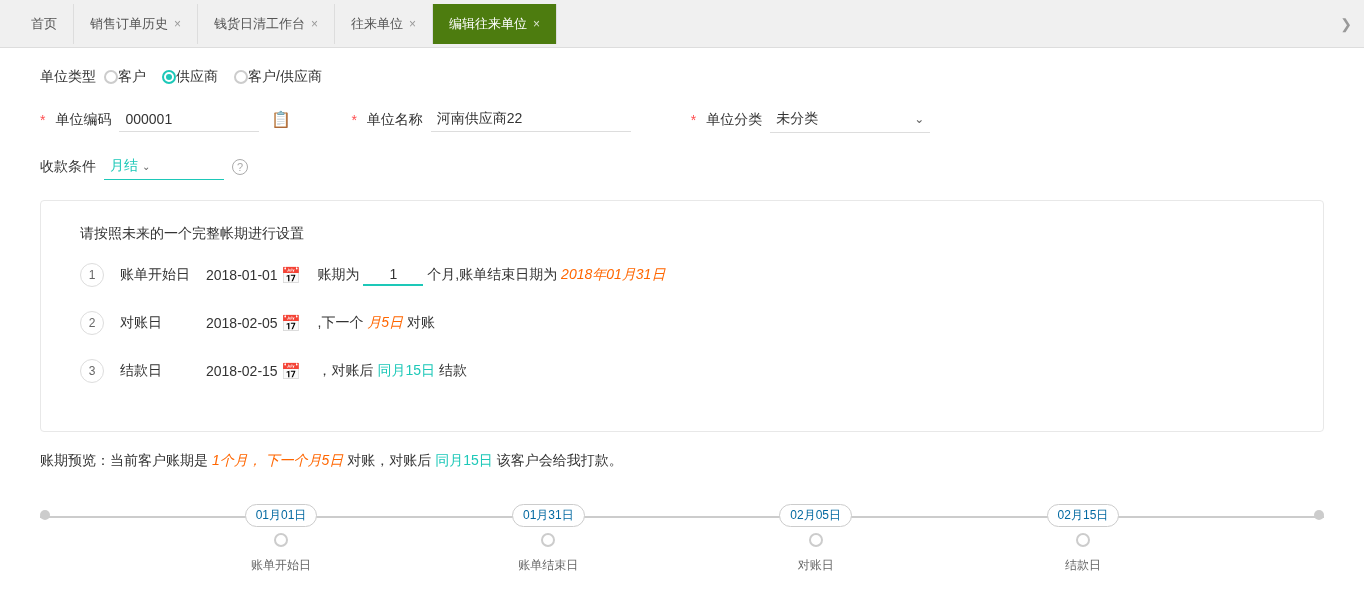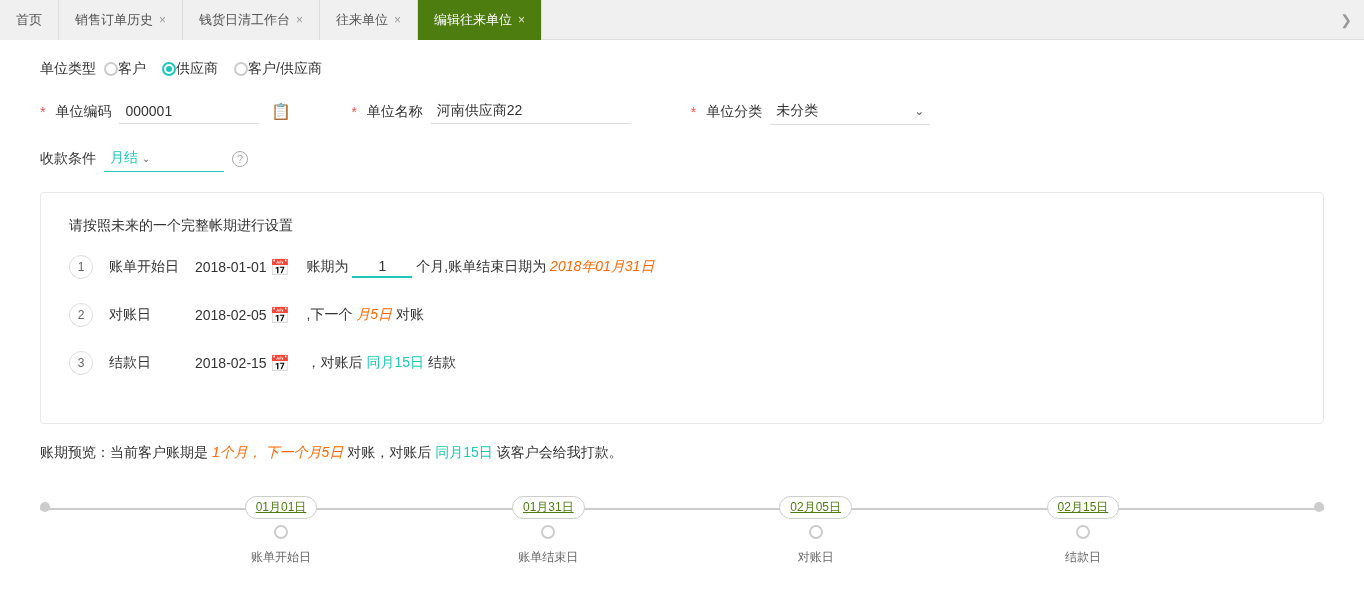--- a/index.html
+++ b/index.html
@@ -4,22 +4,22 @@
   <style>
     * { box-sizing: border-box; margin: 0; padding: 0; }
     body { font-family: "Microsoft YaHei", "PingFang SC", sans-serif; font-size: 14px; background: #f5f5f5; color: #333; }
 
     
     .tab-bar {
       display: flex;
       align-items: center;
       background: #f0f0f0;
       border-bottom: 1px solid #ddd;
-      height: 40px;
-      padding-left: 0;
+      height: 48px;
+      padding-left: 15px;
     }
     .tab-item {
       display: flex;
       align-items: center;
       padding: 0 16px;
       height: 40px;
       cursor: pointer;
       font-size: 13px;
       color: #555;
       border-right: 1px solid #ddd;
@@ -154,21 +154,21 @@
       justify-content: center;
       font-size: 11px;
       color: #aaa;
       cursor: pointer;
     }
 
     
     .card {
       border: 1px solid #e8e8e8;
       border-radius: 4px;
-      padding: 24px 28px;
+      padding: 24px 39px;
       margin-bottom: 20px;
     }
     .card-title {
       font-size: 14px;
       color: #333;
       margin-bottom: 20px;
     }
     .step-row {
       display: flex;
       align-items: center;
@@ -257,23 +257,22 @@
       border-radius: 50%;
       border: 2px solid #ccc;
       background: #fff;
     }
     .timeline-date-badge {
       background: #fff;
       border: 1px solid #ccc;
       border-radius: 12px;
       padding: 2px 10px;
       font-size: 12px;
-      color: #4d7c0f;
+      color: #0369a1;
       white-space: nowrap;
-      text-decoration: underline;
     }
     .timeline-label {
       font-size: 12px;
       color: #666;
       margin-top: 4px;
     }
     .timeline-end-dot {
       width: 10px;
       height: 10px;
       border-radius: 50%;

